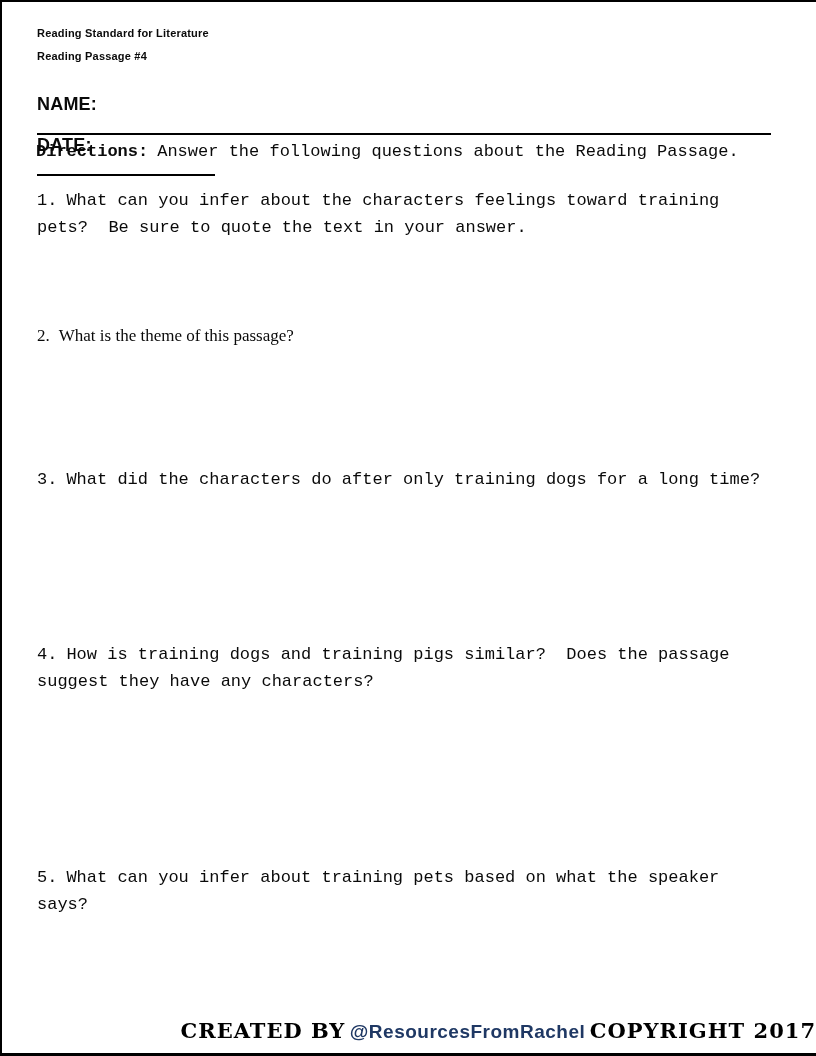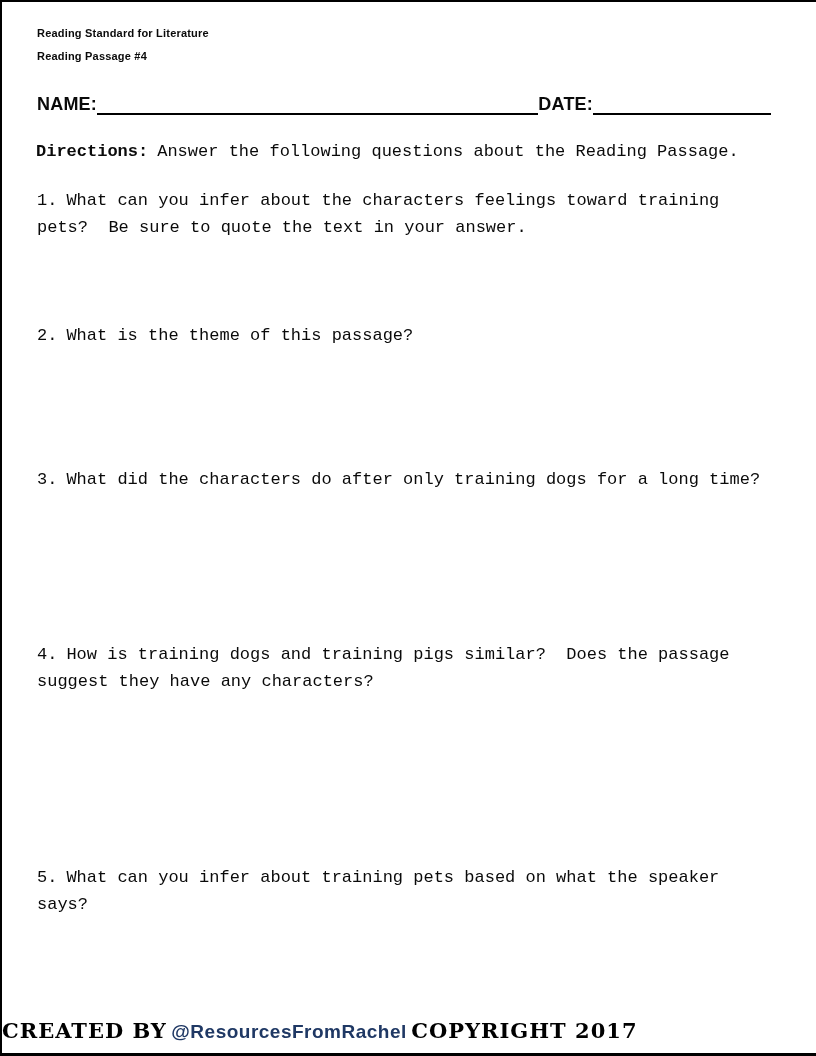--- a/index.html
+++ b/index.html
@@ -29,24 +29,24 @@
     line-height: 23px;
     letter-spacing: 0.2px;
   }
   .header-right { text-align: right; margin-right: 32px; }
 
   
   .name-row {
     position: absolute;
     top: 92px; left: 35px; right: 45px;
     display: flex;
-    align-items: flex-end;
     font-weight: bold;
     font-size: 18px;
     letter-spacing: 0.2px;
+    flex-direction: column;
   }
   .blank-line {
     border-bottom: 2.5px solid #000;
     height: 20px;
   }
   .name-line { flex: 1 1 auto; }
   .date-line { width: 178px; }
 
   
   .typewriter {
@@ -56,32 +56,32 @@
     white-space: pre-wrap;
   }
   .directions {
     position: absolute;
     top: 136px; left: 34px; width: 740px;
   }
   .directions .dir-label { font-weight: bold; margin-right: 9px; }
 
   .question { position: absolute; left: 35px; width: 740px; }
   .q1 { top: 185px; }
-  .q2 { top: 320px; }
+  .q2 { top: 320px; font-family: Liberation Serif, serif; }
   .q3 { top: 464px; }
   .q4 { top: 639px; }
   .q5 { top: 825px; margin-top: 37px; }
   .q-number { margin-right: 9px; }
 
   
   .footer {
     position: absolute;
     left: 0; right: 0;
     bottom: 10px;
-    text-align: left;
+    text-align: right;
     white-space: nowrap;
   }
   .stencil {
     font-family: "DejaVu Serif", serif;
     font-weight: bold;
     font-size: 21px;
     letter-spacing: 1px;
     color: #000;
   }
   .handle {

